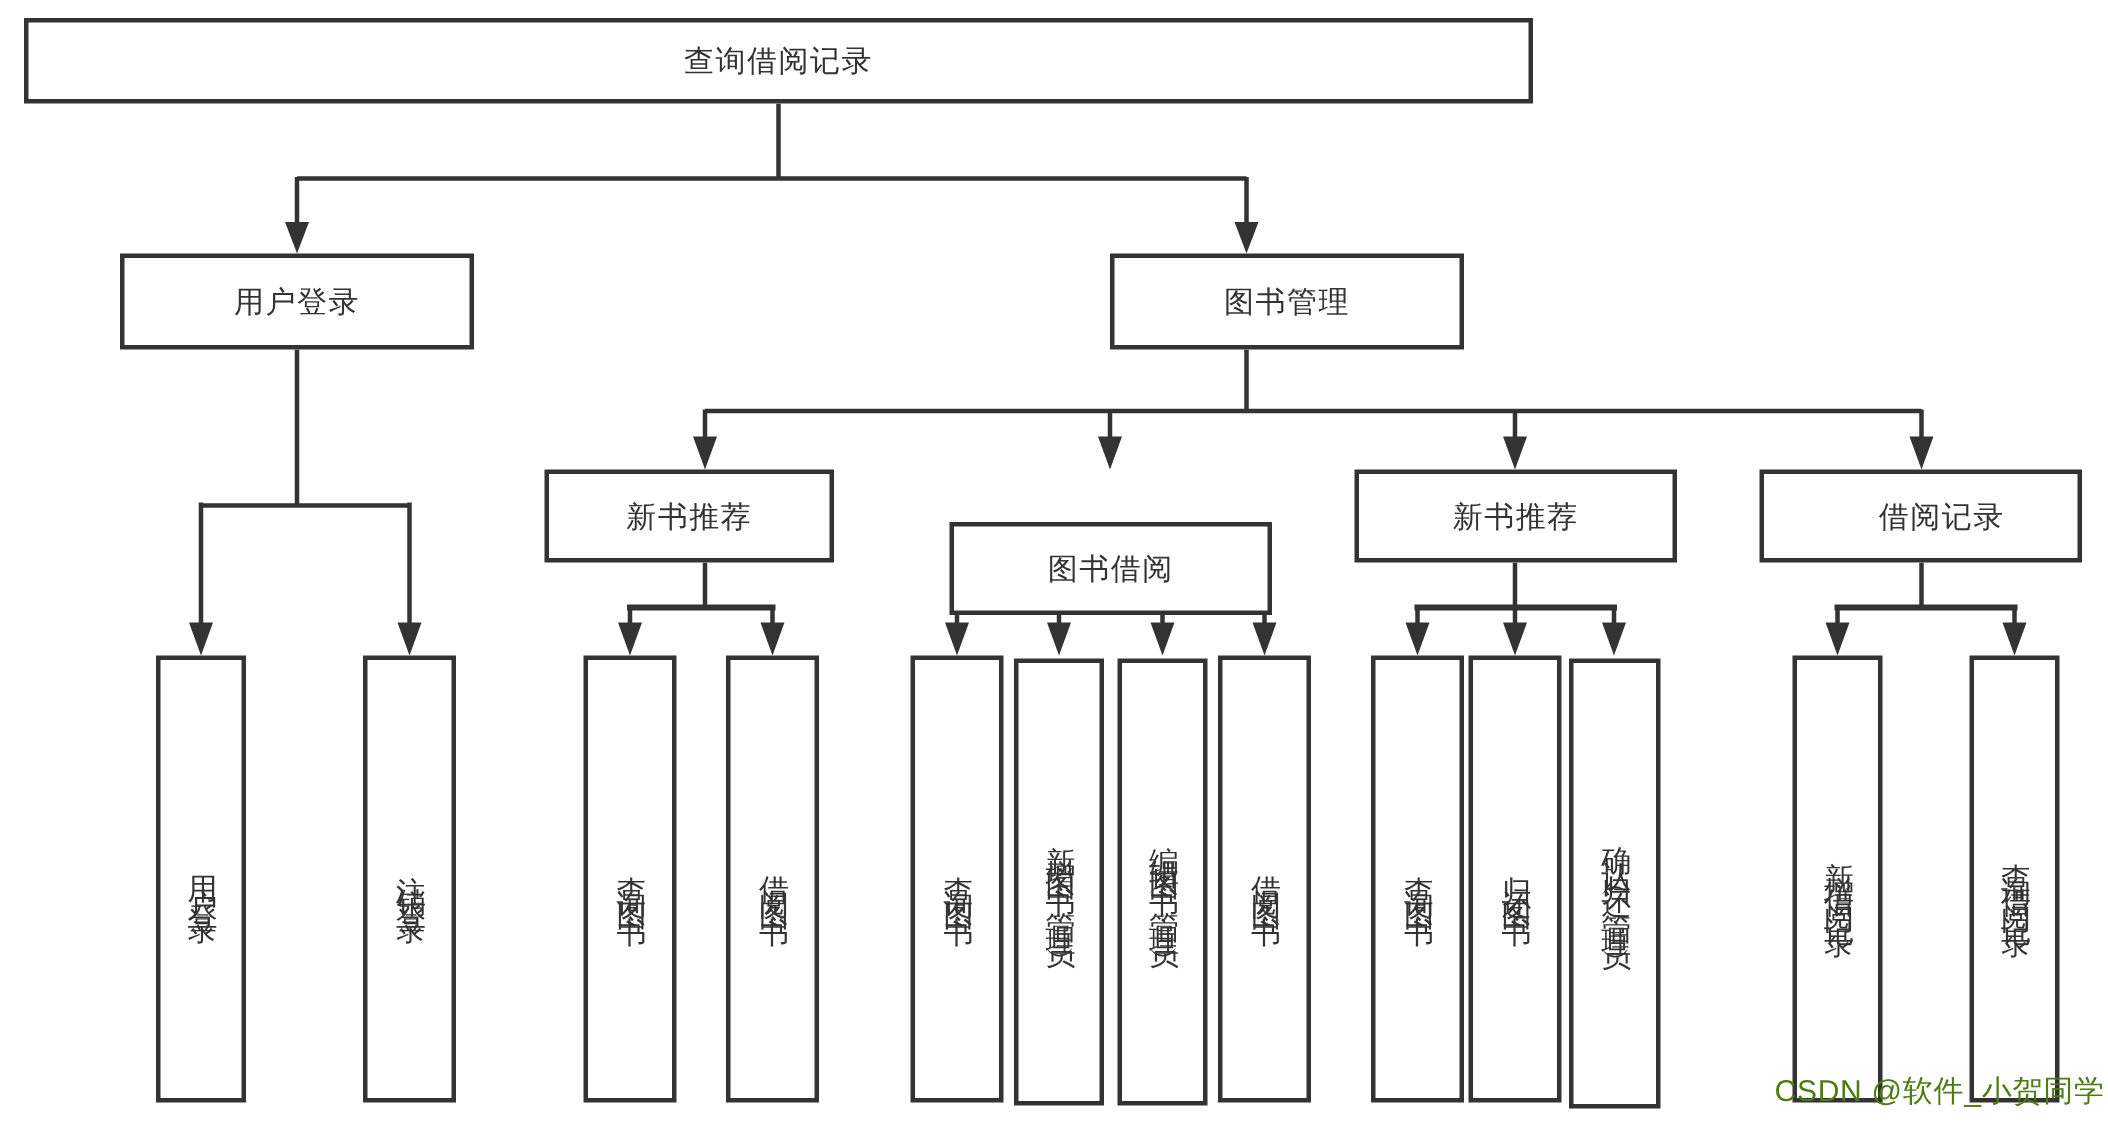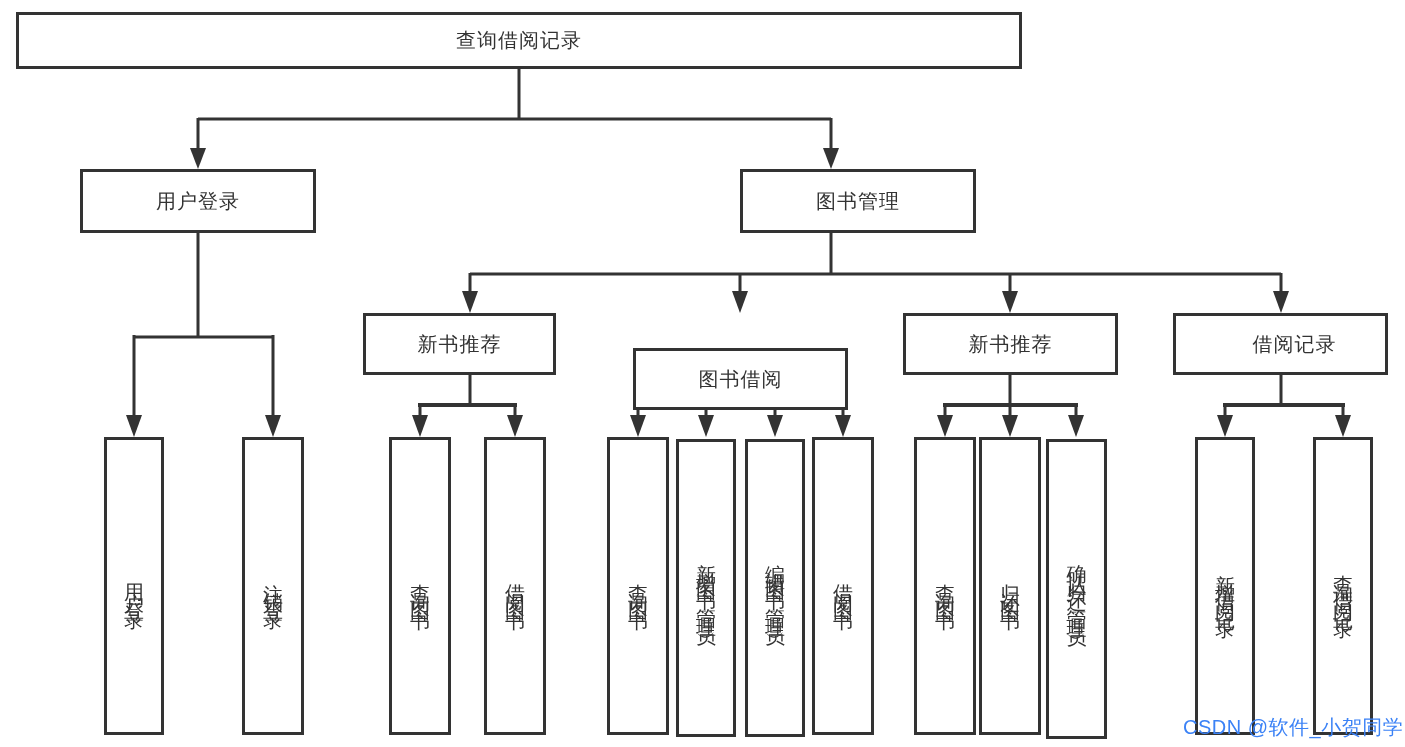--- a/index.html
+++ b/index.html
@@ -41,21 +41,21 @@
     letter-spacing: 9px;
     line-height: 1.05;
     font-size: 20px;
     white-space: nowrap;
   }
   .watermark {
     position: absolute;
     left: 1183px;
     top: 714px;
     font-size: 20px;
-    color: #3b82f6;
+    color: #4d7c0f;
     letter-spacing: 0.5px;
     z-index: 5;
     white-space: nowrap;
   }
 </style>
 </head>
 <body>
 
 <div class="canvas">
 

